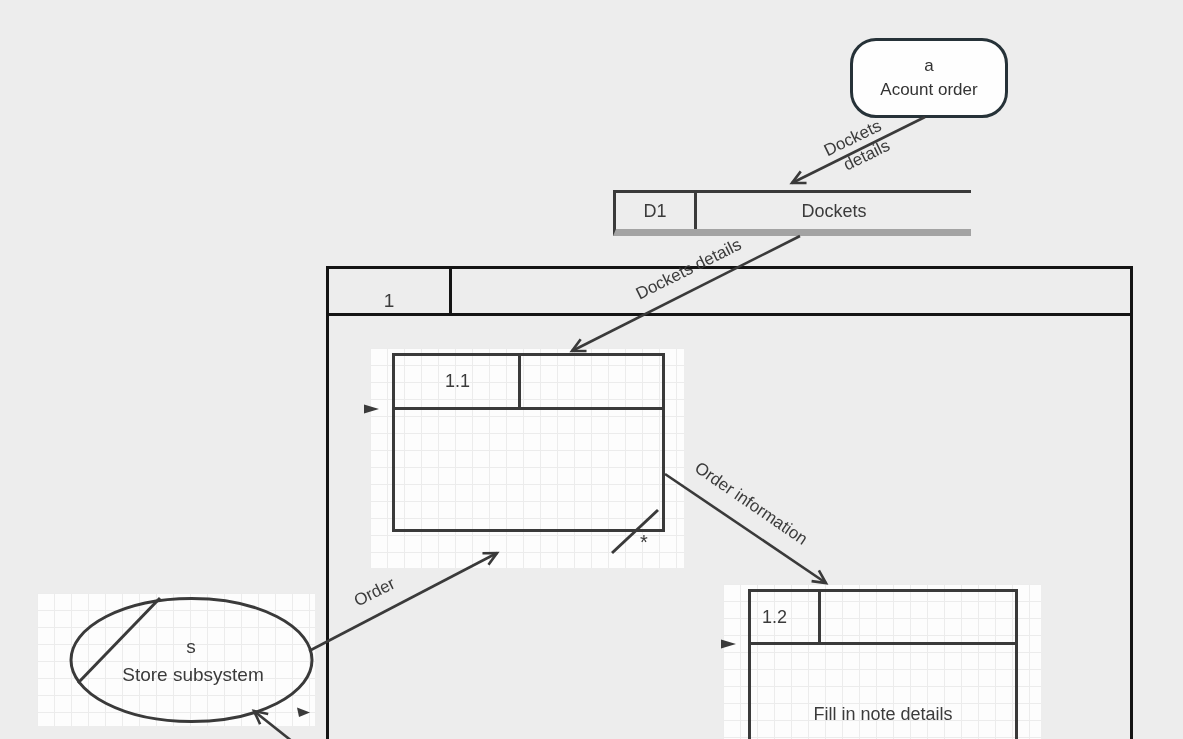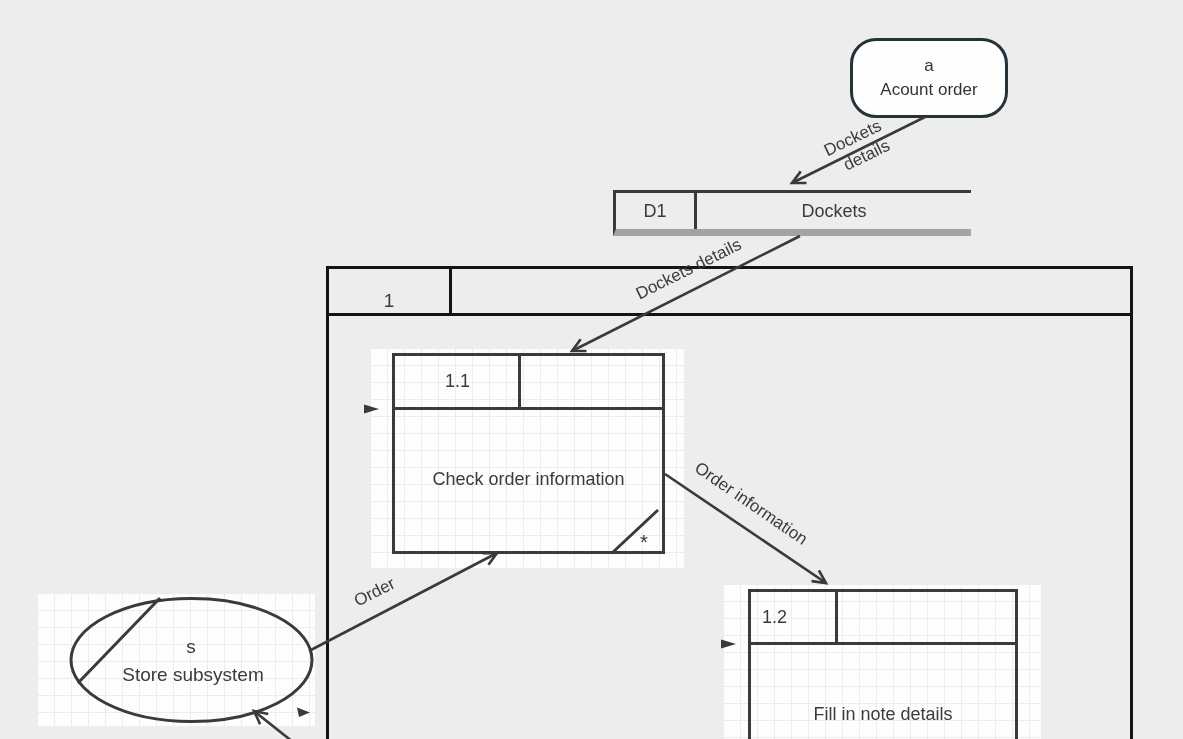--- a/index.html
+++ b/index.html
@@ -52,27 +52,27 @@
   .group-title{
     flex:1; display:flex; align-items:flex-end; justify-content:center;
     font-size:19px; padding-left:36px; padding-bottom:1px;
   }
 
   
   .pbox{position:absolute; border:3px solid #3a3a3a; z-index:2; background:transparent;}
   .pbox-header{border-bottom:3px solid #3a3a3a; display:flex;}
   .pbox-id{border-right:3px solid #3a3a3a; display:flex; align-items:center; font-size:18px;}
   .pbox-body{display:flex; align-items:center; justify-content:center; font-size:18px;}
-  .pbox-11{left:392px; top:353px; width:273px; height:201px;}
+  .pbox-11{left:392px; top:353px; width:273px; height:179px;}
   .pbox-11 .pbox-header{height:54px;}
   .pbox-11 .pbox-id{width:126px; padding-left:50px;}
   .pbox-11 .pbox-body{height:138px;}
   .pbox-12{left:748px; top:589px; width:270px; height:200px;}
   .pbox-12 .pbox-header{height:53px;}
-  .pbox-12 .pbox-id{width:87px; padding-left:11px;}
+  .pbox-12 .pbox-id{width:70px; padding-left:11px;}
   .pbox-12 .pbox-body{height:138px;}
 
   
   .overlay{position:absolute; left:0; top:0; z-index:5; pointer-events:none;}
   .flow-line{stroke:#3a3a3a; stroke-width:2.6; fill:none;}
   .flow-label{font-family:"Liberation Sans", sans-serif; font-size:17px; fill:#3b3b3b; text-anchor:middle;}
   .shape-line{stroke:#3a3a3a; stroke-width:3; fill:none;}
   .tiny-mark{fill:#3a3a3a;}
   .asterisk{font-family:"Liberation Sans", sans-serif; font-size:20px; fill:#3a3a3a; text-anchor:middle;}
   .ellipse-label{font-family:"Liberation Sans", sans-serif; font-size:19px; fill:#3b3b3b; text-anchor:middle;}
@@ -99,21 +99,20 @@
   <div class="group-box">
     <div class="group-header">
       <div class="group-id">1</div>
     </div>
   </div>
 
   <div class="pbox pbox-11">
     <div class="pbox-header">
       <div class="pbox-id">1.1</div>
     </div>
-    <div class="pbox-body">Check order information</div>
   </div>
 
   <div class="pbox pbox-12">
     <div class="pbox-header">
       <div class="pbox-id">1.2</div>
     </div>
     <div class="pbox-body">Fill in note details</div>
   </div>
 
   <svg class="overlay" width="1183" height="739" viewBox="0 0 1183 739">

